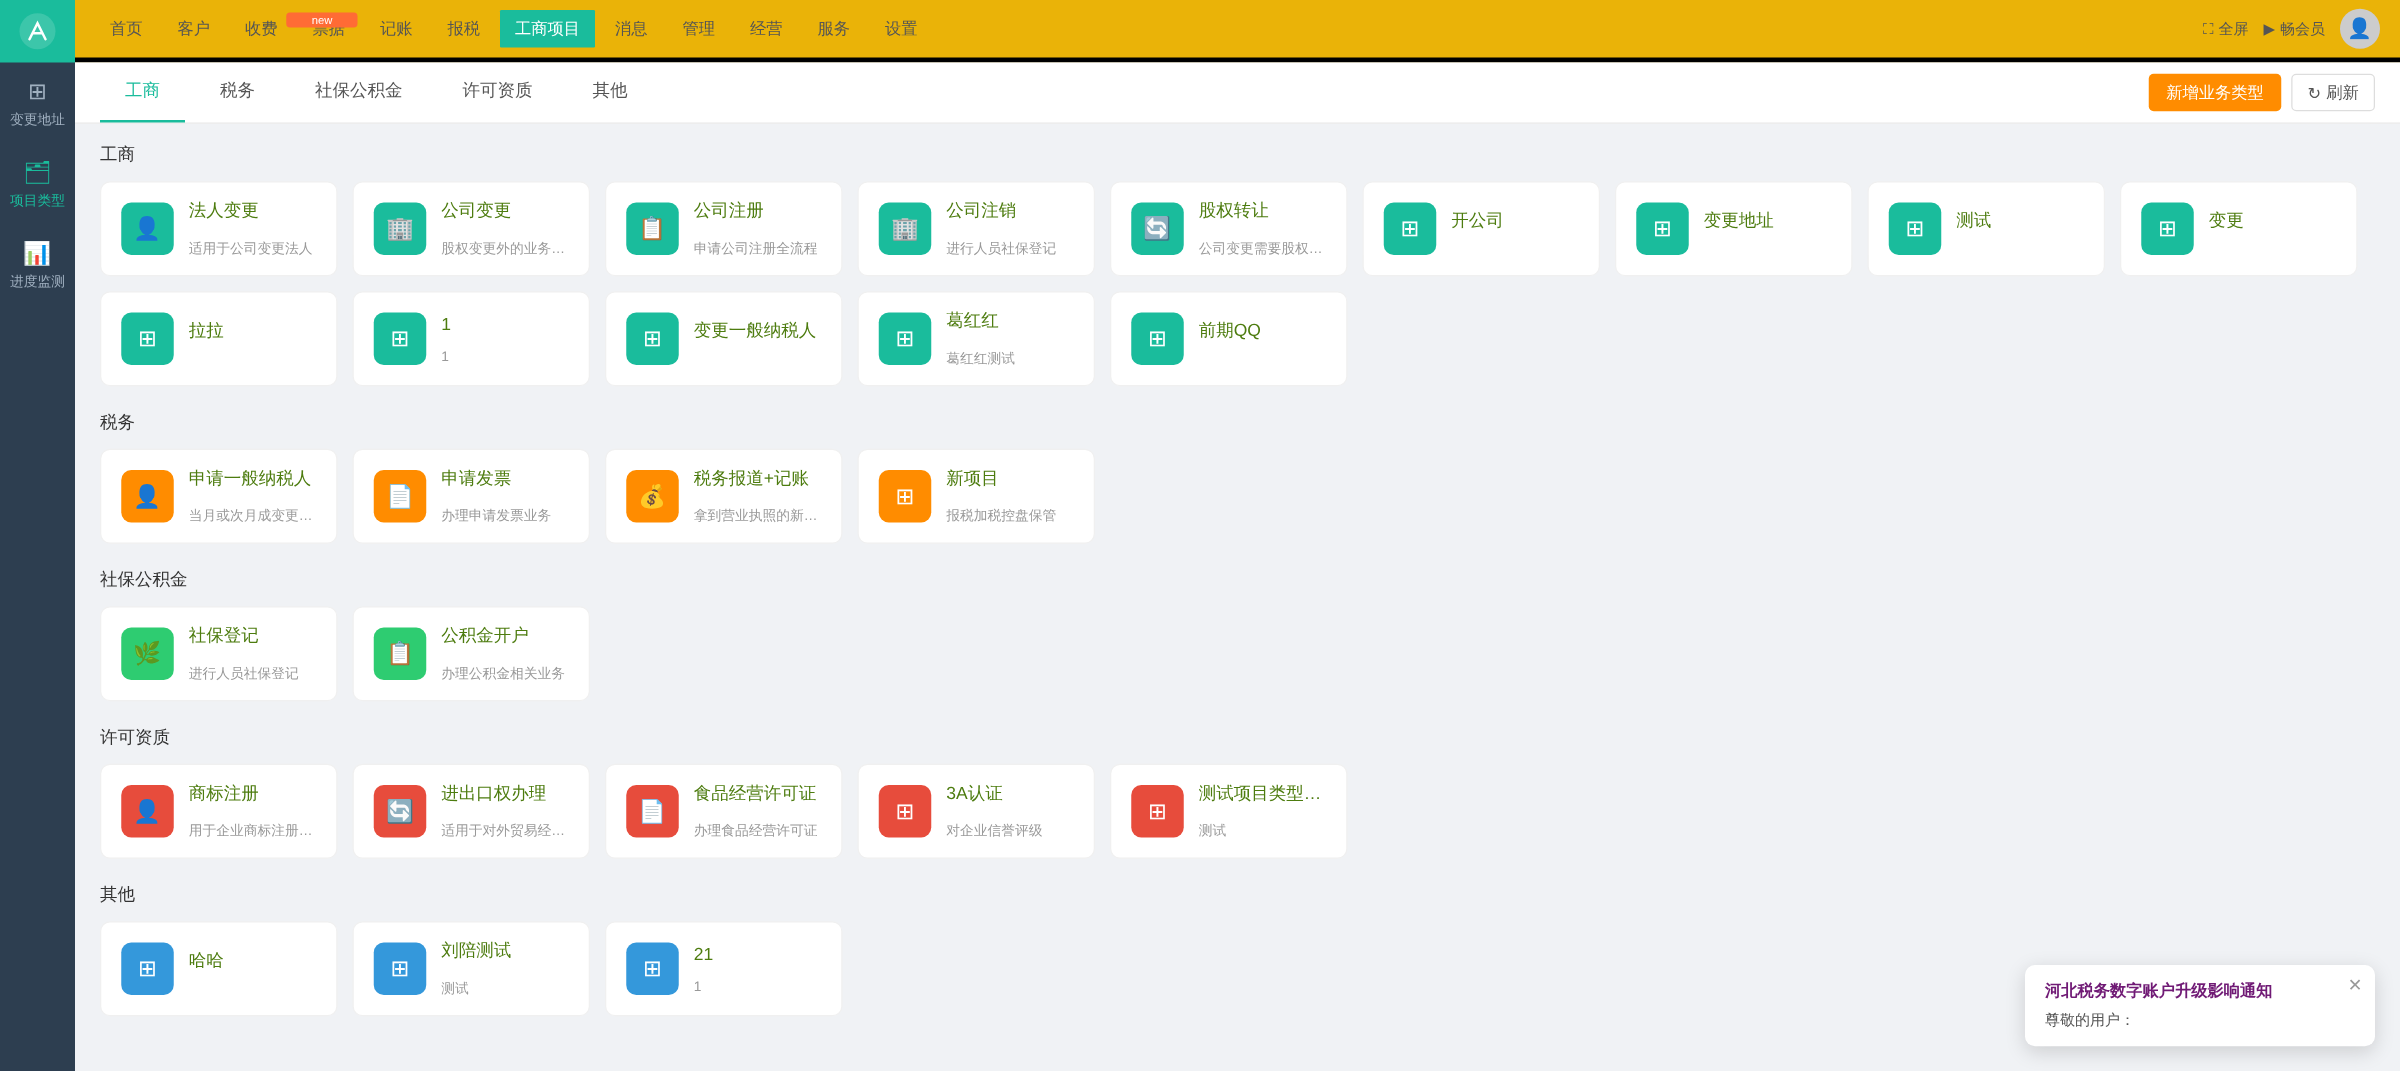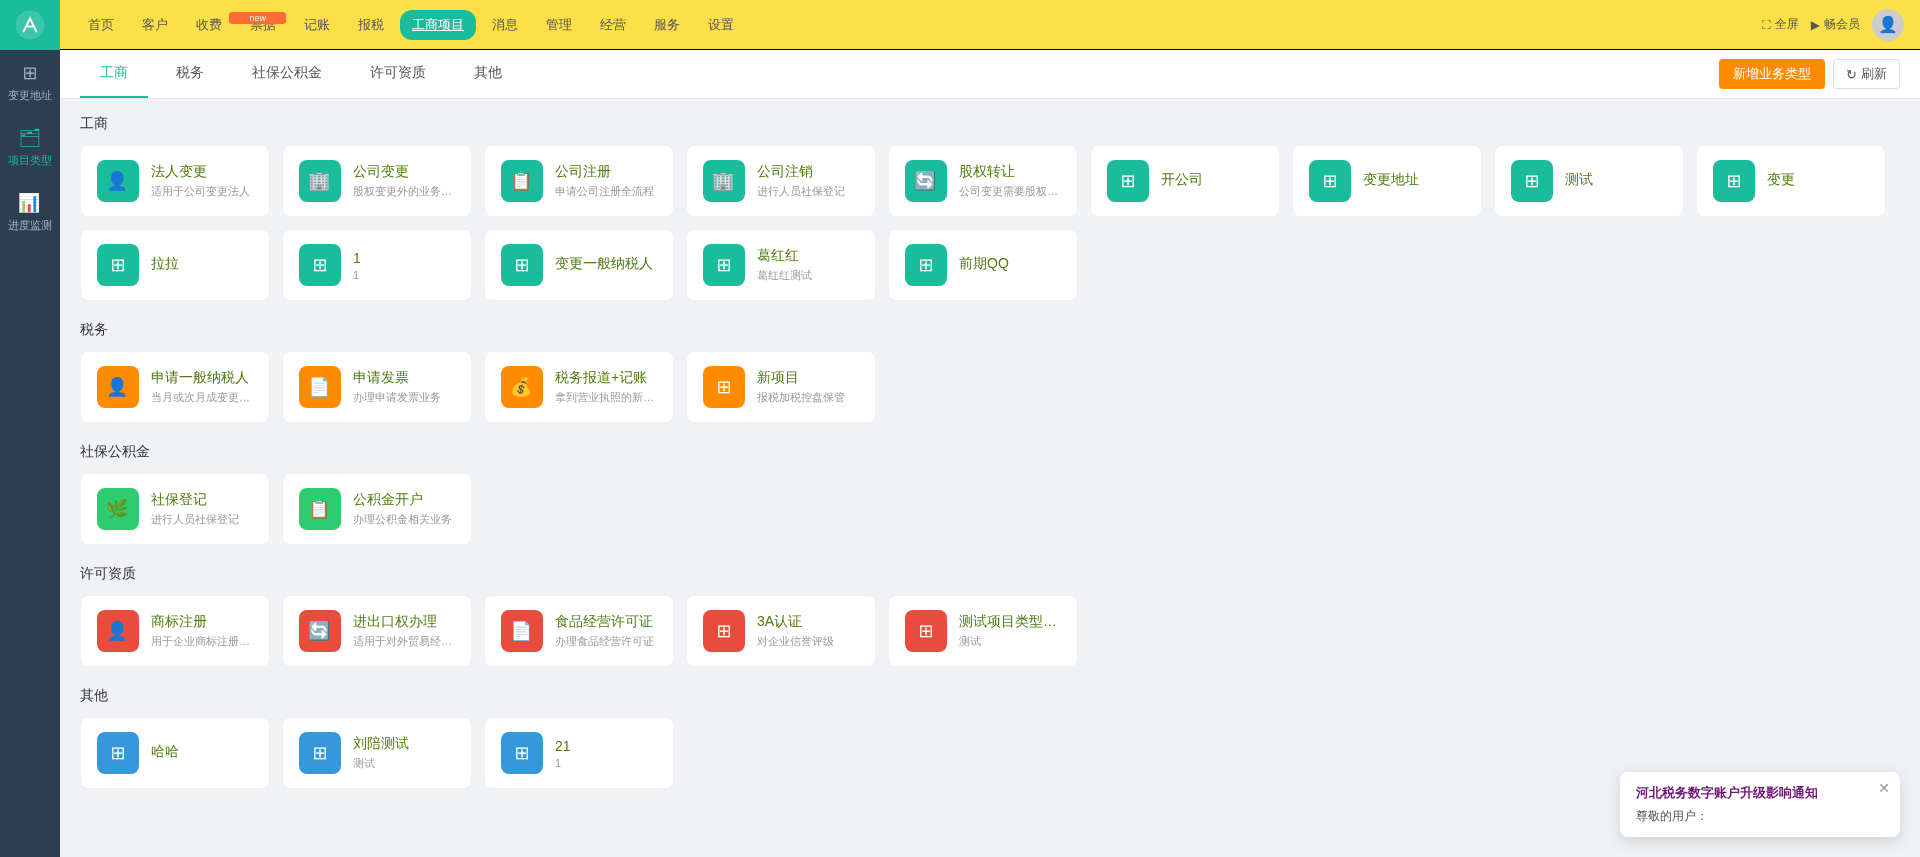--- a/index.html
+++ b/index.html
@@ -42,47 +42,46 @@
     
     .main-area {
       flex: 1;
       display: flex;
       flex-direction: column;
       overflow: hidden;
     }
 
     
     .top-nav {
-      background: #fde047;
+      background: #eab308;
       height: 50px;
       display: flex;
       align-items: center;
       padding: 0 16px;
-      border-bottom: 1px solid #000000;
+      border-bottom: 4px solid #000000;
       flex-shrink: 0;
     }
     .nav-items {
       display: flex;
       align-items: center;
       gap: 4px;
       flex: 1;
     }
     .nav-item {
       padding: 6px 12px;
       cursor: pointer;
       color: #555;
       font-size: 13px;
       border-radius: 4px;
       position: relative;
     }
     .nav-item.active {
       background: #1abc9c;
       color: #fff;
-      border-radius: 12px;
-      text-decoration: underline;
+      border-radius: 1px;
     }
     .nav-badge {
       position: absolute;
       top: 2px;
       right: 2px;
       background: #ff6b35;
       color: white;
       font-size: 9px;
       padding: 1px 20px;
       border-radius: 3px;
@@ -221,21 +220,21 @@
       font-size: 14px;
       color: #4d7c0f;
       font-weight: 500;
       white-space: nowrap;
       overflow: hidden;
       text-overflow: ellipsis;
     }
     .card-desc {
       font-size: 11px;
       color: #999;
-      margin-top: 3px;
+      margin-top: 13px;
       white-space: nowrap;
       overflow: hidden;
       text-overflow: ellipsis;
     }
 
     
     .notification-popup {
       position: fixed;
       bottom: 20px;
       right: 20px;

